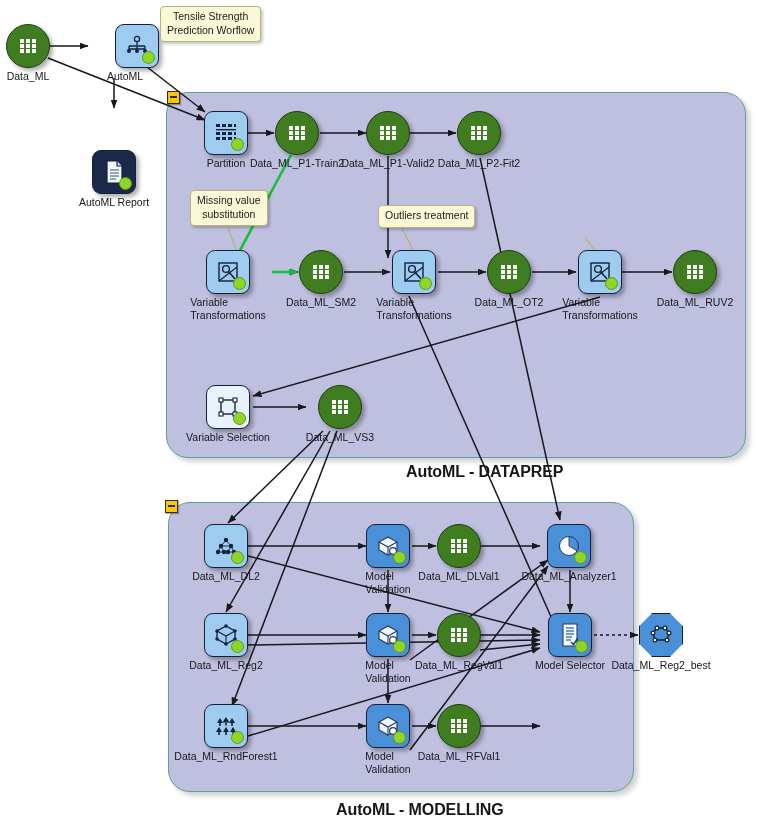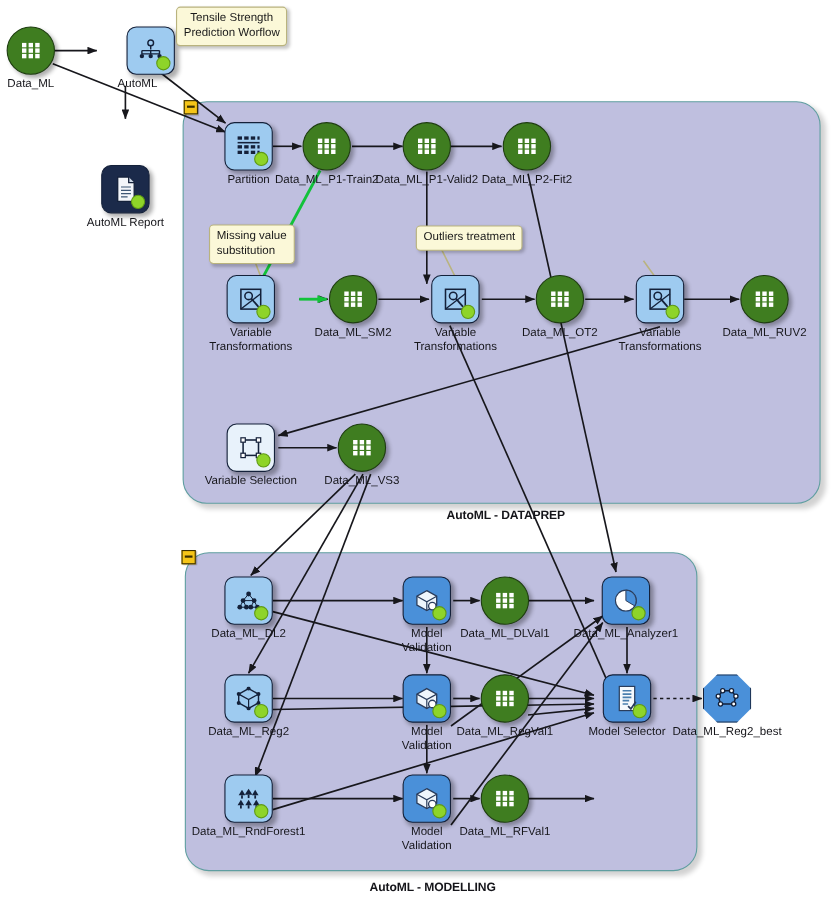--- a/index.html
+++ b/index.html
@@ -3,21 +3,21 @@
 <meta charset="utf-8">
 <style>
   html,body{margin:0;padding:0;background:#ffffff;}
   body{width:757px;height:830px;position:relative;overflow:hidden;
        font-family:"Liberation Sans","DejaVu Sans",sans-serif;}
   #canvas{position:absolute;left:0;top:0;width:757px;height:830px;}
 
   
   .supernode{position:absolute;background:#bfbfdf;border:1.5px solid #5f9ea0;
              border-radius:22px;box-shadow:4px 4px 5px rgba(0,0,0,.18);}
-  .sn-label{position:absolute;font-size:11px;font-weight:bold;color:#15151a;
+  .sn-label{position:absolute;font-size:16px;font-weight:bold;color:#15151a;
             letter-spacing:-0.1px;white-space:nowrap;}
   .collapse-box{position:absolute;width:11px;height:11px;background:#f5c518;
                 border:1.3px solid #3b2f00;box-shadow:1px 1px 1px rgba(0,0,0,.3);}
   .collapse-box::after{content:"";position:absolute;left:2px;top:4px;width:7px;height:2px;
                 background:#3b2f00;}
 
   
   .node{position:absolute;}
   .node .shape{position:relative;width:44px;height:44px;box-sizing:border-box;}
 
@@ -34,21 +34,21 @@
              box-shadow:3px 3px 4px rgba(0,0,0,.32);}
 
   .status-dot{position:absolute;right:3px;bottom:3px;width:11px;height:11px;border-radius:50%;
               background:#8ed429;border:1px solid #5f9a14;}
 
   .glyph{position:absolute;left:0;top:0;width:100%;height:100%;
          display:flex;align-items:center;justify-content:center;}
   .glyph svg{display:block;}
 
   .node-label{position:absolute;top:46px;left:50%;transform:translateX(-50%);
-              font-size:10.5px;color:#16161b;text-align:center;white-space:pre;
+              font-size:10.5px;color:#16161b;white-space:pre;
               line-height:13px;}
 
   
   .callout{position:absolute;background:#fbf8d8;border:1px solid #b9b37e;
            border-radius:4px;padding:3px 6px 4px 6px;font-size:10.5px;color:#1a1a1a;
            line-height:13.5px;box-shadow:2px 2px 3px rgba(0,0,0,.22);white-space:pre;}
 
   
   #edges{position:absolute;left:0;top:0;width:757px;height:830px;pointer-events:none;}
 </style>
@@ -407,21 +407,21 @@
             <rect x="2" y="16" width="4" height="4"></rect>
               <rect x="16" y="16" width="4" height="4"></rect>
           </g>
         </svg>
       </span>
       <span class="status-dot"></span>
     </div>
     <div class="node-label">Variable Selection</div>
   </div>
 
-  <div class="node" style="left:307px;top:385px;">
+  <div class="node" style="left:318px;top:385px;">
     <div class="shape circle">
       <span class="glyph">
         <svg width="20" height="20" viewBox="0 0 20 20">
             <g fill="#ffffff">
           <rect x="2" y="3" width="4" height="4"></rect>
               <rect x="8" y="3" width="4" height="4"></rect>
               <rect x="14" y="3" width="4" height="4"></rect>
           <rect x="2" y="8" width="4" height="4"></rect>
               <rect x="8" y="8" width="4" height="4"></rect>
               <rect x="14" y="8" width="4" height="4"></rect>
@@ -655,17 +655,17 @@
               <rect x="14" y="13" width="4" height="4"></rect>
             </g>
           </svg>
       </span>
     </div>
     <div class="node-label">Data_ML_RFVal1</div>
   </div>
 
   <div class="callout" style="left:160px;top:6px;text-align:center;">Tensile Strength
 Prediction Worflow</div>
-  <div class="callout" style="left:190px;top:204px;">Missing value
+  <div class="callout" style="left:190px;top:190px;text-align:center;">Missing value
 substitution</div>
   <div class="callout" style="left:378px;top:205px;">Outliers treatment</div>
 
 </div>
 
 </body></html>

